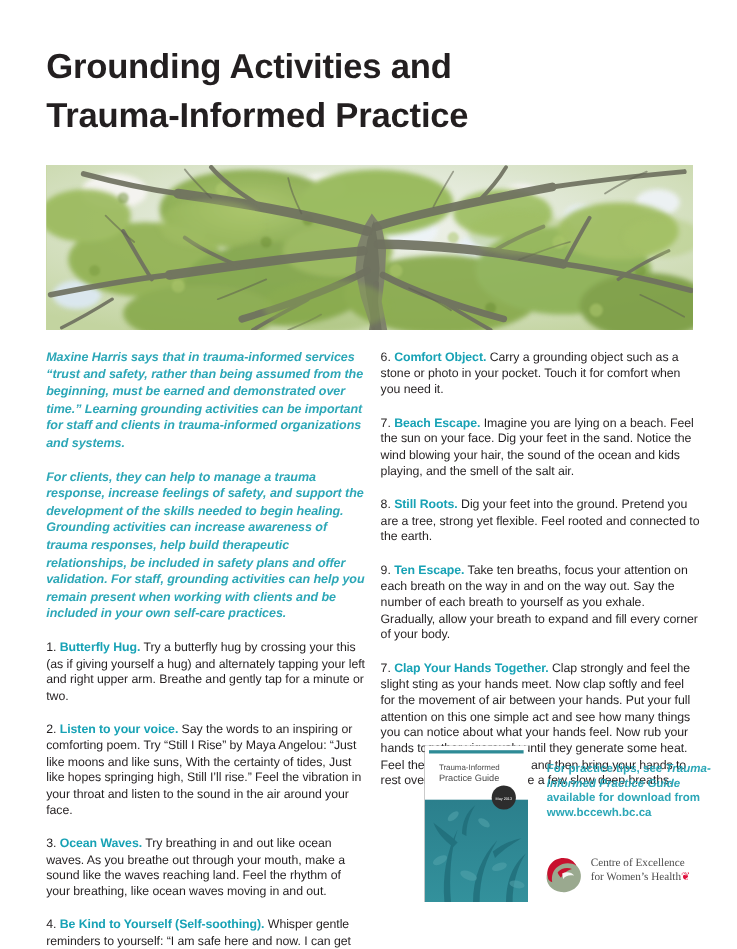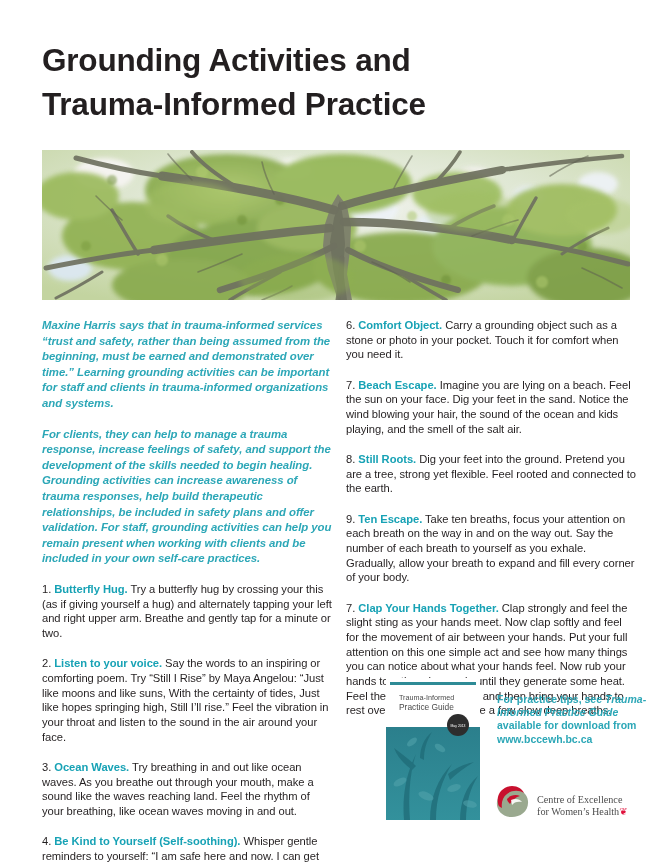--- a/index.html
+++ b/index.html
@@ -108,21 +108,21 @@
   .promo .em { font-style: italic; }
   .promo .url { font-style: normal; }
 
   .logo {
     position: absolute;
     left: 494px;
     top: 779px;
     width: 160px;
     height: 40px;
     display: flex;
-    align-items: flex-end;
+    align-items: flex-start;
     gap: 7px;
   }
   .logo-mark { width: 36px; height: 34px; flex: none; }
   .logo-text {
     font-size: 10.2px;
     line-height: 12.6px;
     color: #4d4d4d;
     font-family: "Liberation Serif", serif;
     white-space: nowrap;
   }

